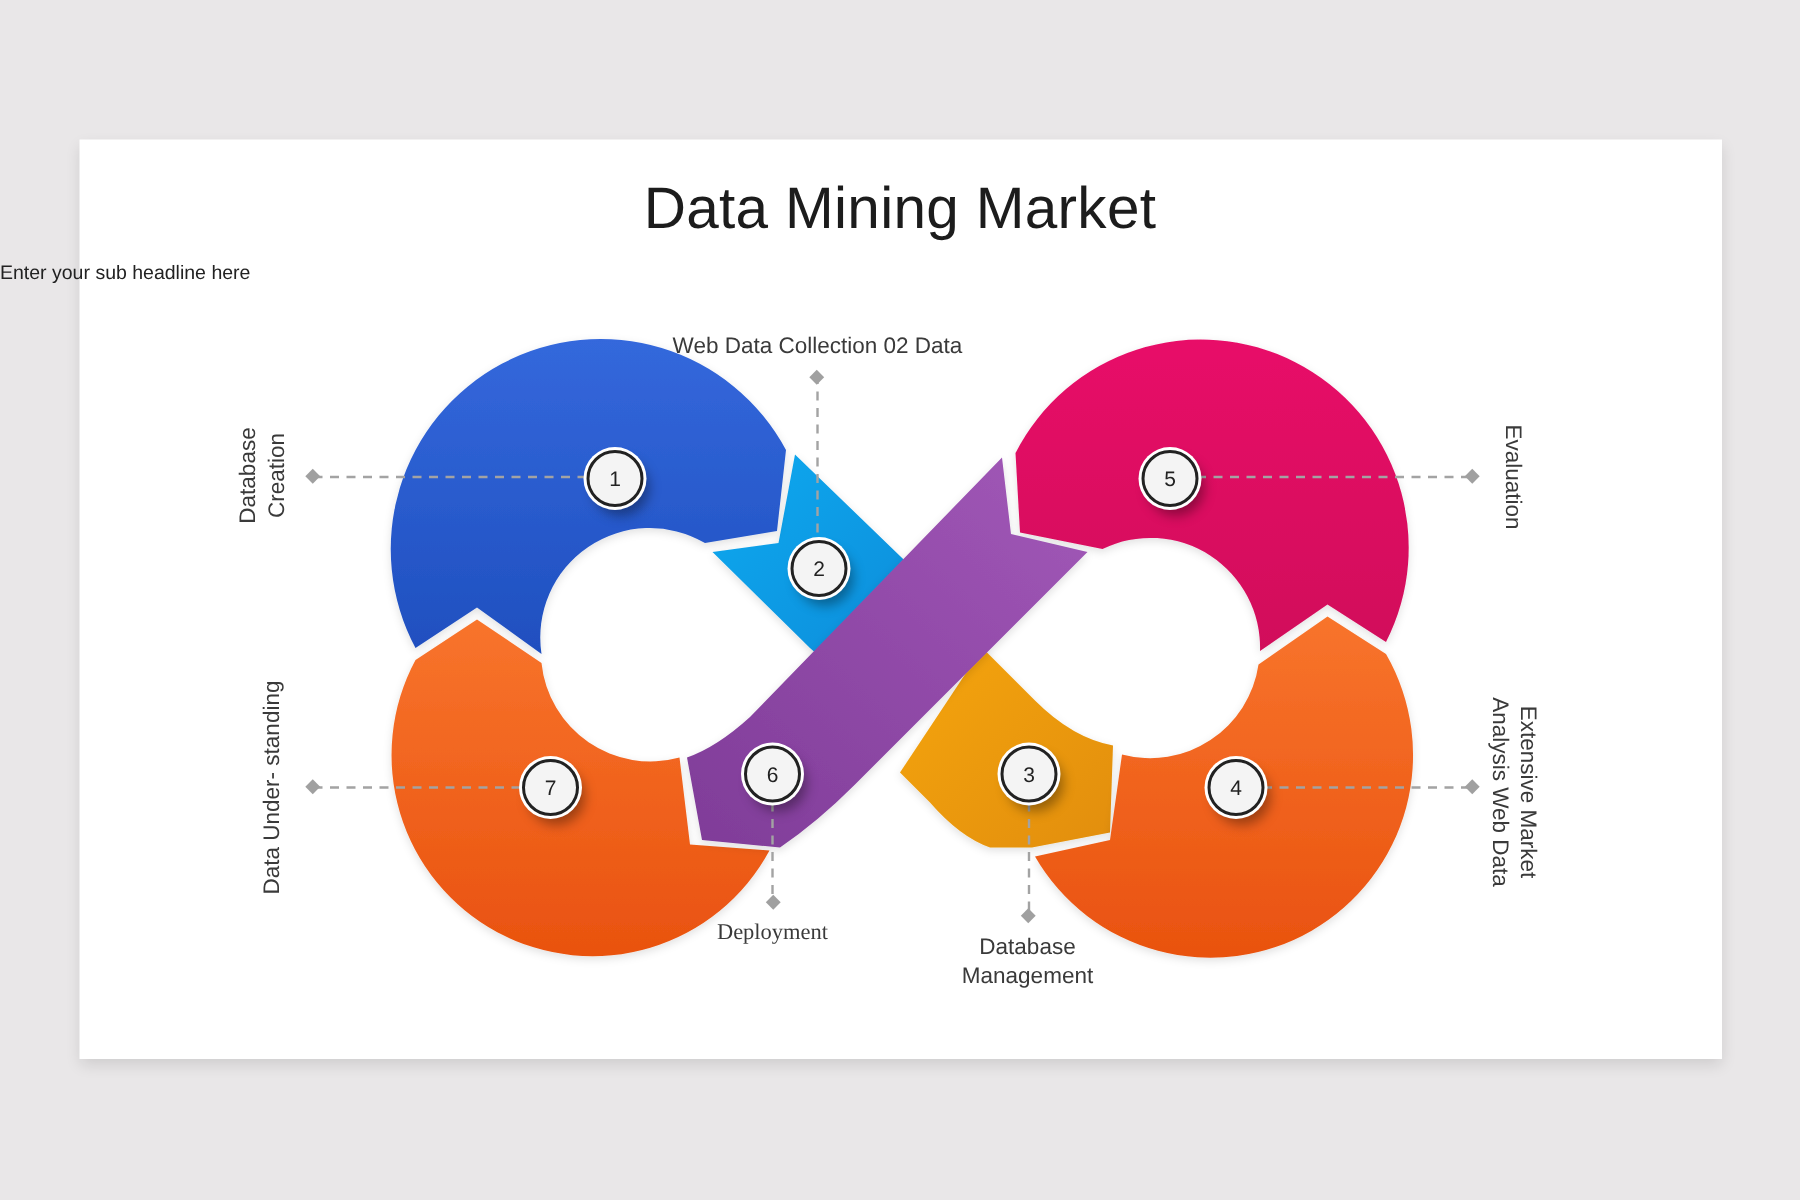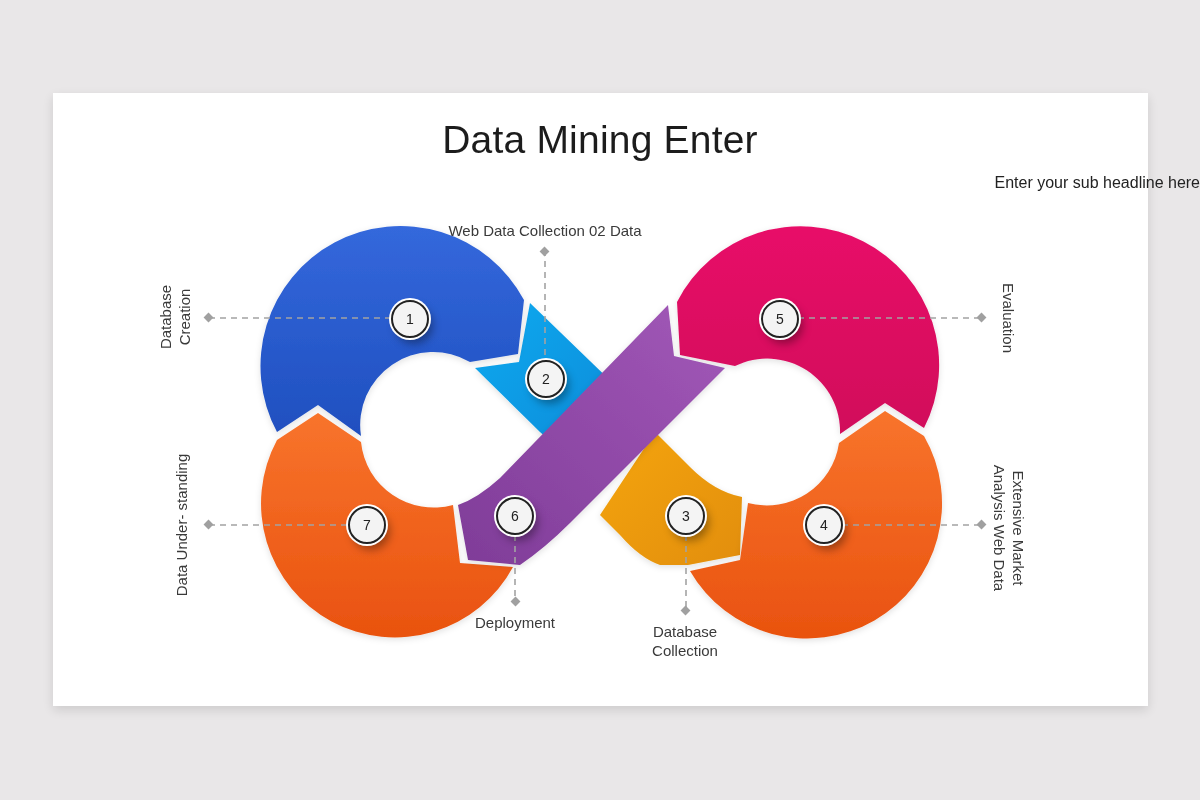--- a/index.html
+++ b/index.html
@@ -16,21 +16,21 @@
       background: #ffffff;
       box-shadow: 0 4px 10px rgba(0,0,0,0.12);
     }
     .title {
       position: absolute; left: 0; width: 1200px; top: 118px;
       text-align: center; font-size: 39px; color: #1c1c1c;
       font-weight: normal; letter-spacing: 0.2px;
     }
     .subtitle {
       position: absolute; left: 0; width: 1200px; top: 174px;
-      text-align: right; font-size: 16px; color: #222;
+      text-align: left; font-size: 13px; color: #222;
     }
     svg.diagram { position: absolute; left: 0; top: 0; }
     .lbl {
       position: absolute; font-size: 15px; color: #3a3a3a; line-height: 19px;
       white-space: nowrap; text-align: center;
     }
     .vlbl {
       position: absolute; font-size: 15px; color: #3a3a3a; line-height: 19px;
       white-space: nowrap; text-align: center;
     }
@@ -42,21 +42,21 @@
       box-shadow: 0 0 0 2px #fff, 4px 6px 8px rgba(0,0,0,0.35);
       display: flex; align-items: center; justify-content: center;
       font-size: 14px; color: #222;
     }
   </style>
 </head>
 <body>
 
 <div class="slide"></div>
 
-<div class="title">Data Mining Enter</div>
+<div class="title">Data Mining Market</div>
 <div class="subtitle">Enter your sub headline here</div>
 
 <svg class="diagram" width="1200" height="800" viewBox="0 0 1200 800">
   <defs>
     <linearGradient id="gBlue" x1="0" y1="0" x2="0" y2="1">
       <stop offset="0" stop-color="#3468dc"></stop>
         <stop offset="1" stop-color="#1f4fbf"></stop>
     </linearGradient>
     <linearGradient id="gCyan" x1="0" y1="0" x2="1" y2="1">
       <stop offset="0" stop-color="#14aaf0"></stop>
@@ -120,25 +120,25 @@
 <div class="badge" style="left:391px;top:300px;">1</div>
 <div class="badge" style="left:527px;top:360px;">2</div>
 <div class="badge" style="left:667px;top:497px;">3</div>
 <div class="badge" style="left:805px;top:506px;">4</div>
 <div class="badge" style="left:761px;top:300px;">5</div>
 <div class="badge" style="left:496px;top:497px;">6</div>
 <div class="badge" style="left:348px;top:506px;">7</div>
 
 <div class="lbl" style="left:395px;top:221px;width:300px;">Web Data Collection 02 Data</div>
 
-<div class="lbl" style="left:440px;top:613px;width:150px;">Deployment</div>
+<div class="lbl" style="left:440px;top:613px;width:150px;font-family:Liberation Serif, serif;">Deployment</div>
 
 <div class="lbl" style="left:610px;top:622px;width:150px;">
   <div>Database</div>
-  <div>Collection</div>
+  <div>Management</div>
 </div>
 
 <div class="vlbl ccw" style="left:116px;top:297px;width:120px;height:40px;">
   <div>Database</div>
   <div>Creation</div>
 </div>
 
 <div class="vlbl ccw" style="left:92px;top:515px;width:180px;height:20px;">Data Under- standing</div>
 
 <div class="vlbl cw" style="left:958px;top:308px;width:100px;height:20px;">Evaluation</div>

